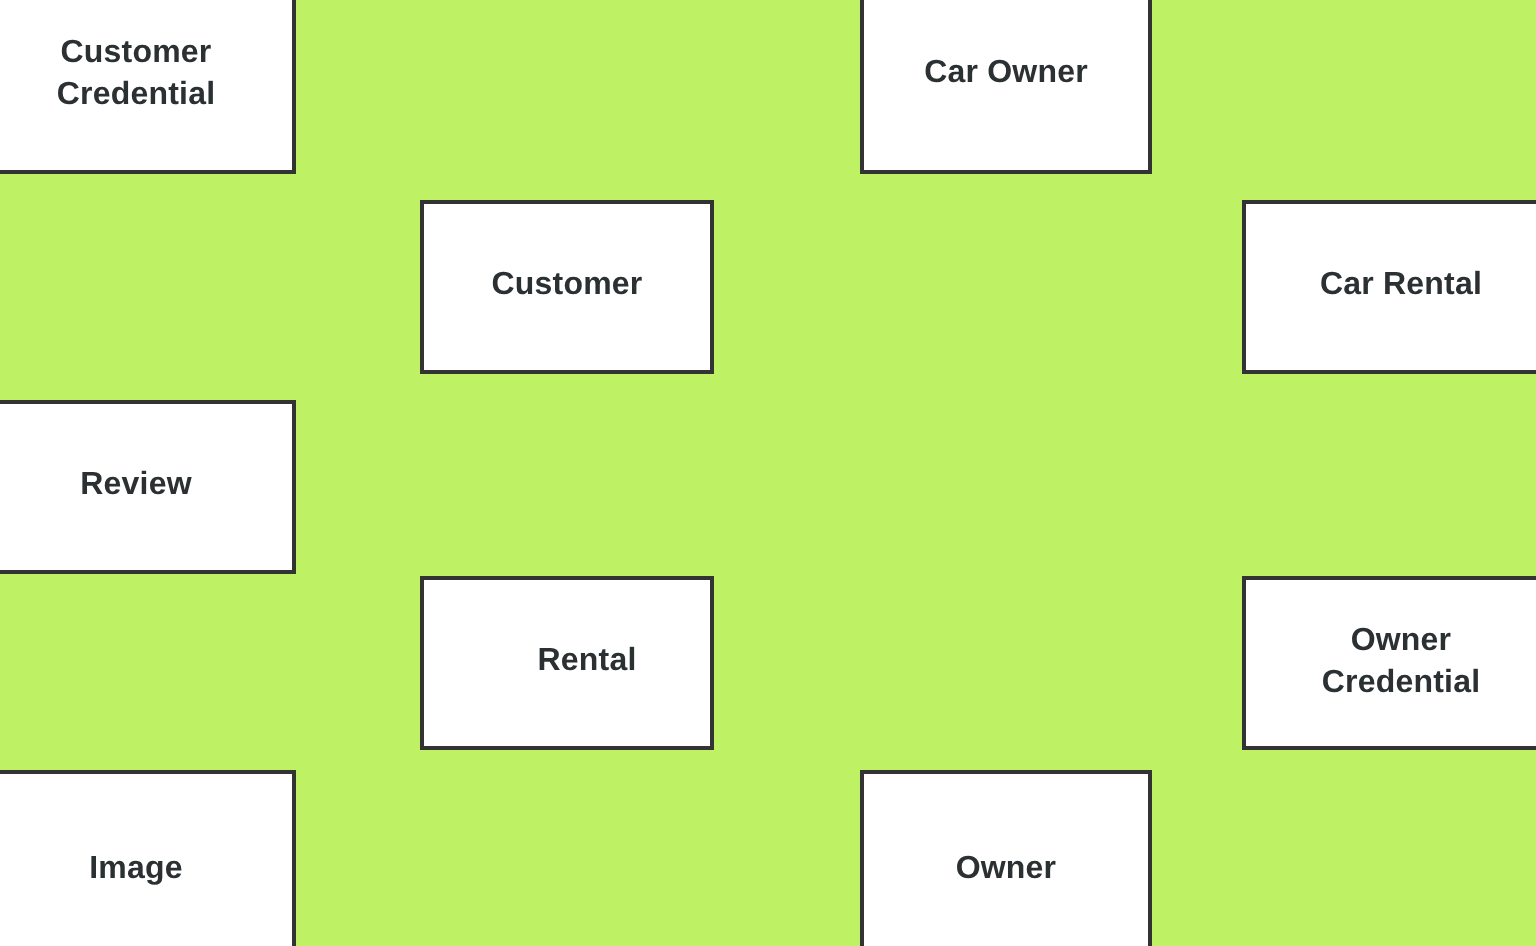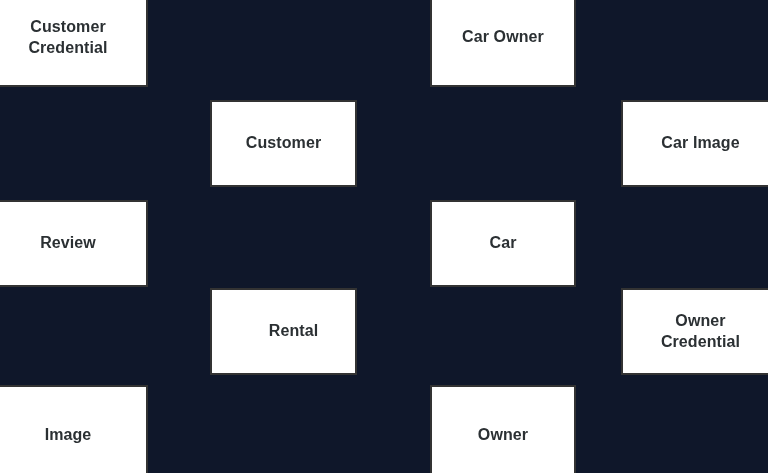--- a/index.html
+++ b/index.html
@@ -10,21 +10,21 @@
     width: 768px;
     height: 473px;
     background: #4d6670;
     font-family: "Liberation Sans", sans-serif;
     overflow: hidden;
   }
   #diagram-canvas {
     position: relative;
     width: 768px;
     height: 473px;
-    background: #0f172a;
+    background: #bef264;
     overflow: hidden;
   }
   .entity-box {
     position: absolute;
     box-sizing: border-box;
     background: #ffffff;
     border: 2px solid #333333;
     display: flex;
     align-items: center;
     justify-content: center;
@@ -53,30 +53,27 @@
 
   <div class="entity-box" style="left:430px; top:-12px; width:146px; height:99px;">
     <span class="entity-label">Car Owner</span>
   </div>
 
   <div class="entity-box" style="left:210px; top:100px; width:147px; height:87px;">
     <span class="entity-label">Customer</span>
   </div>
 
   <div class="entity-box" style="left:621px; top:100px; width:159px; height:87px;">
-    <span class="entity-label">Car Image</span>
+    <span class="entity-label">Car Rental</span>
   </div>
 
   <div class="entity-box" style="left:-12px; top:200px; width:160px; height:87px;">
     <span class="entity-label">Review</span>
   </div>
 
-  <div class="entity-box" style="left:430px; top:200px; width:146px; height:87px;">
-    <span class="entity-label">Car</span>
-  </div>
 
   <div class="entity-box" style="left:210px; top:288px; width:147px; height:87px;padding-left:26px;">
     <span class="entity-label">Rental</span>
   </div>
 
   <div class="entity-box" style="left:621px; top:288px; width:159px; height:87px;">
     <span class="entity-label">Owner
 Credential</span>
   </div>
 

